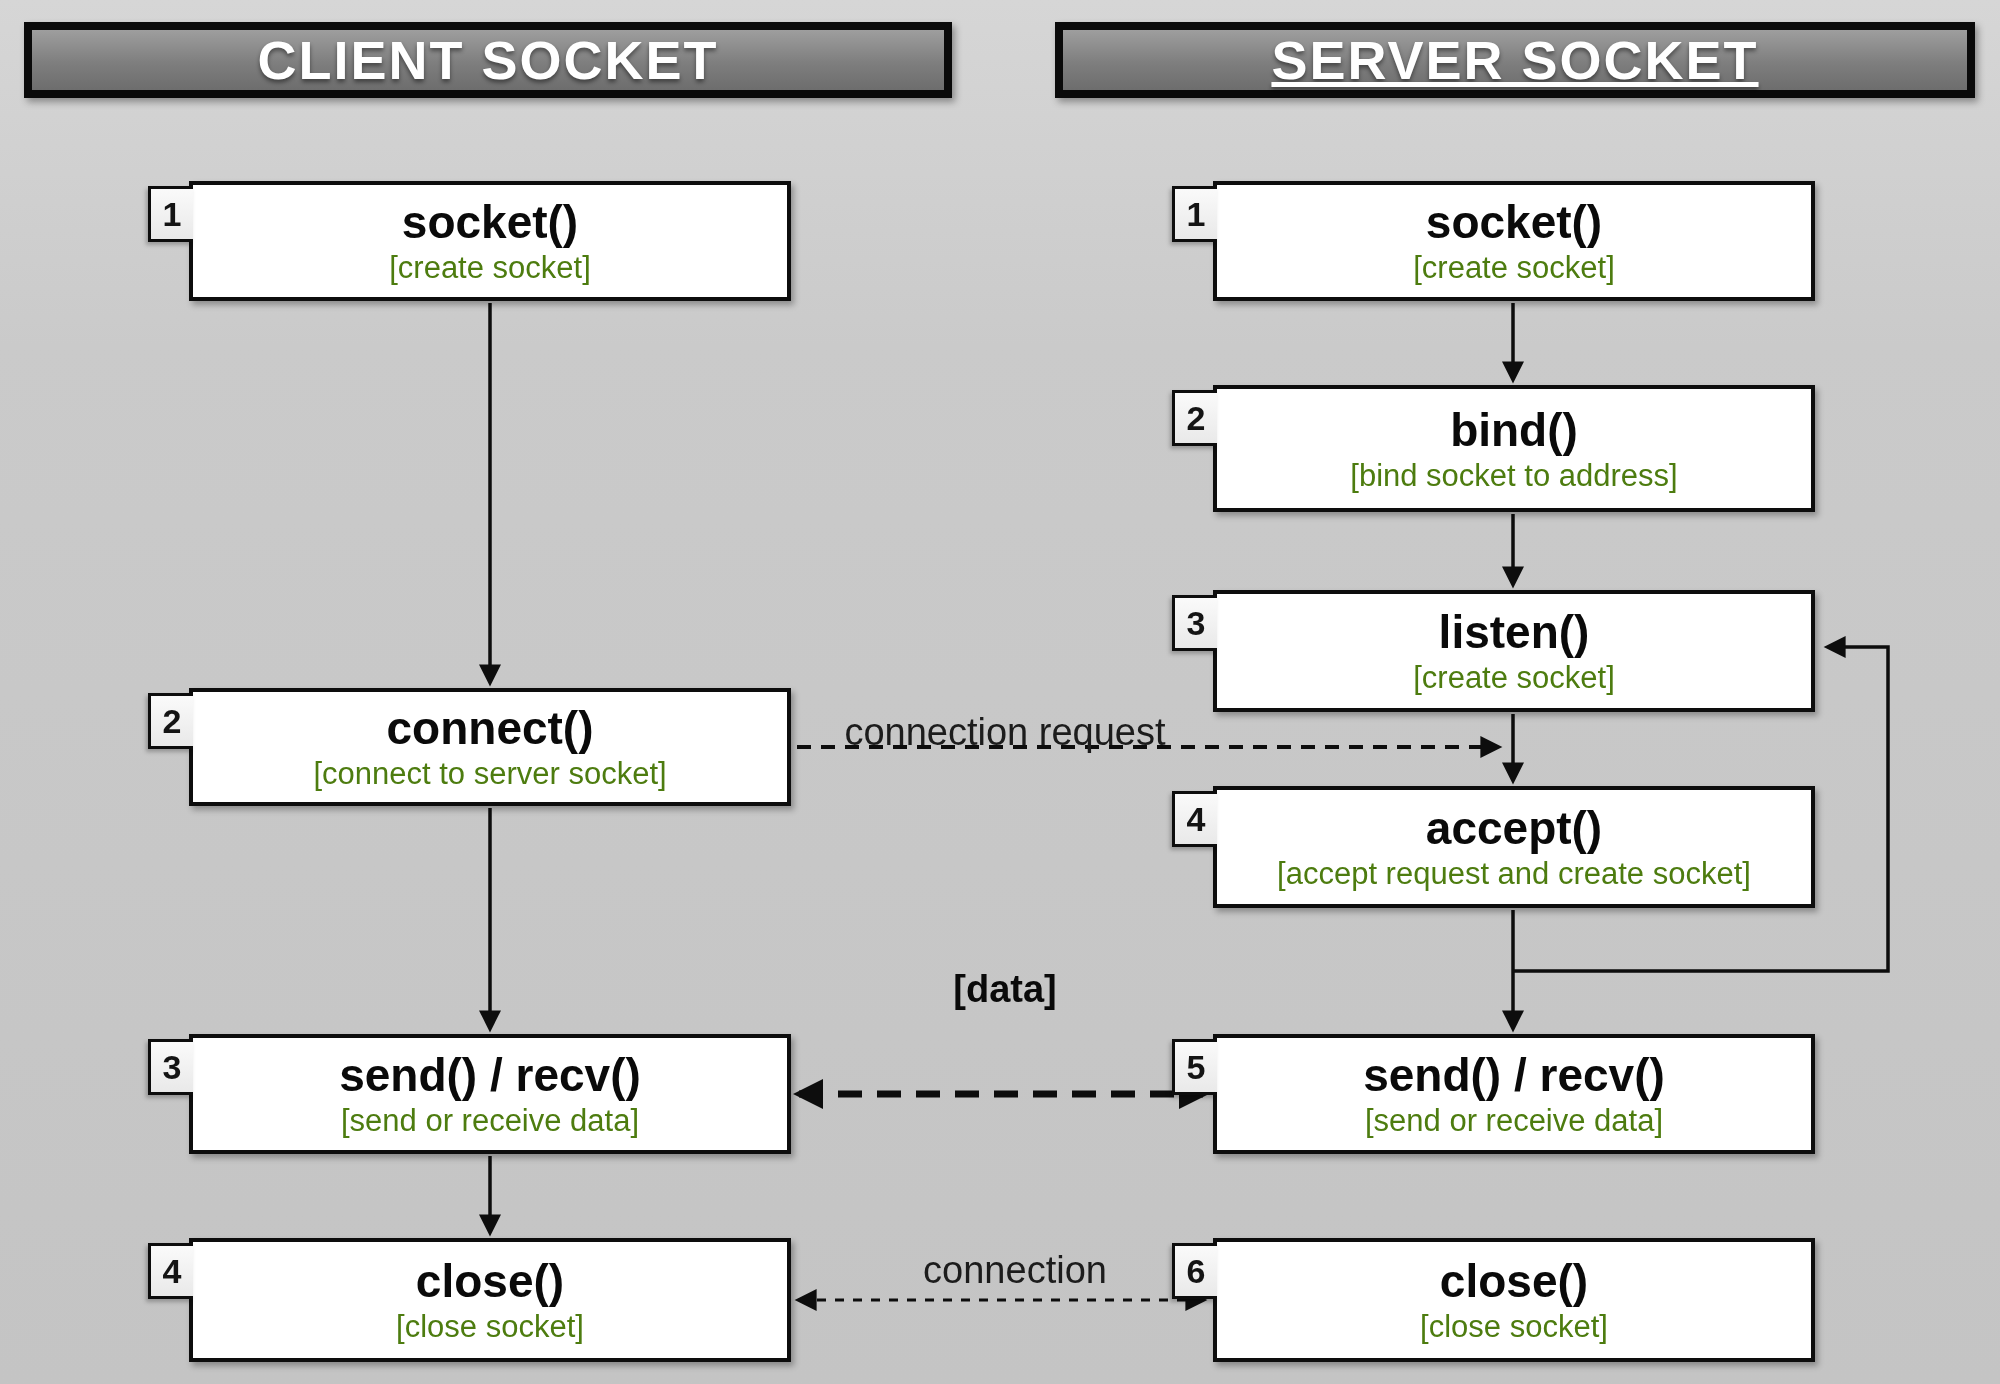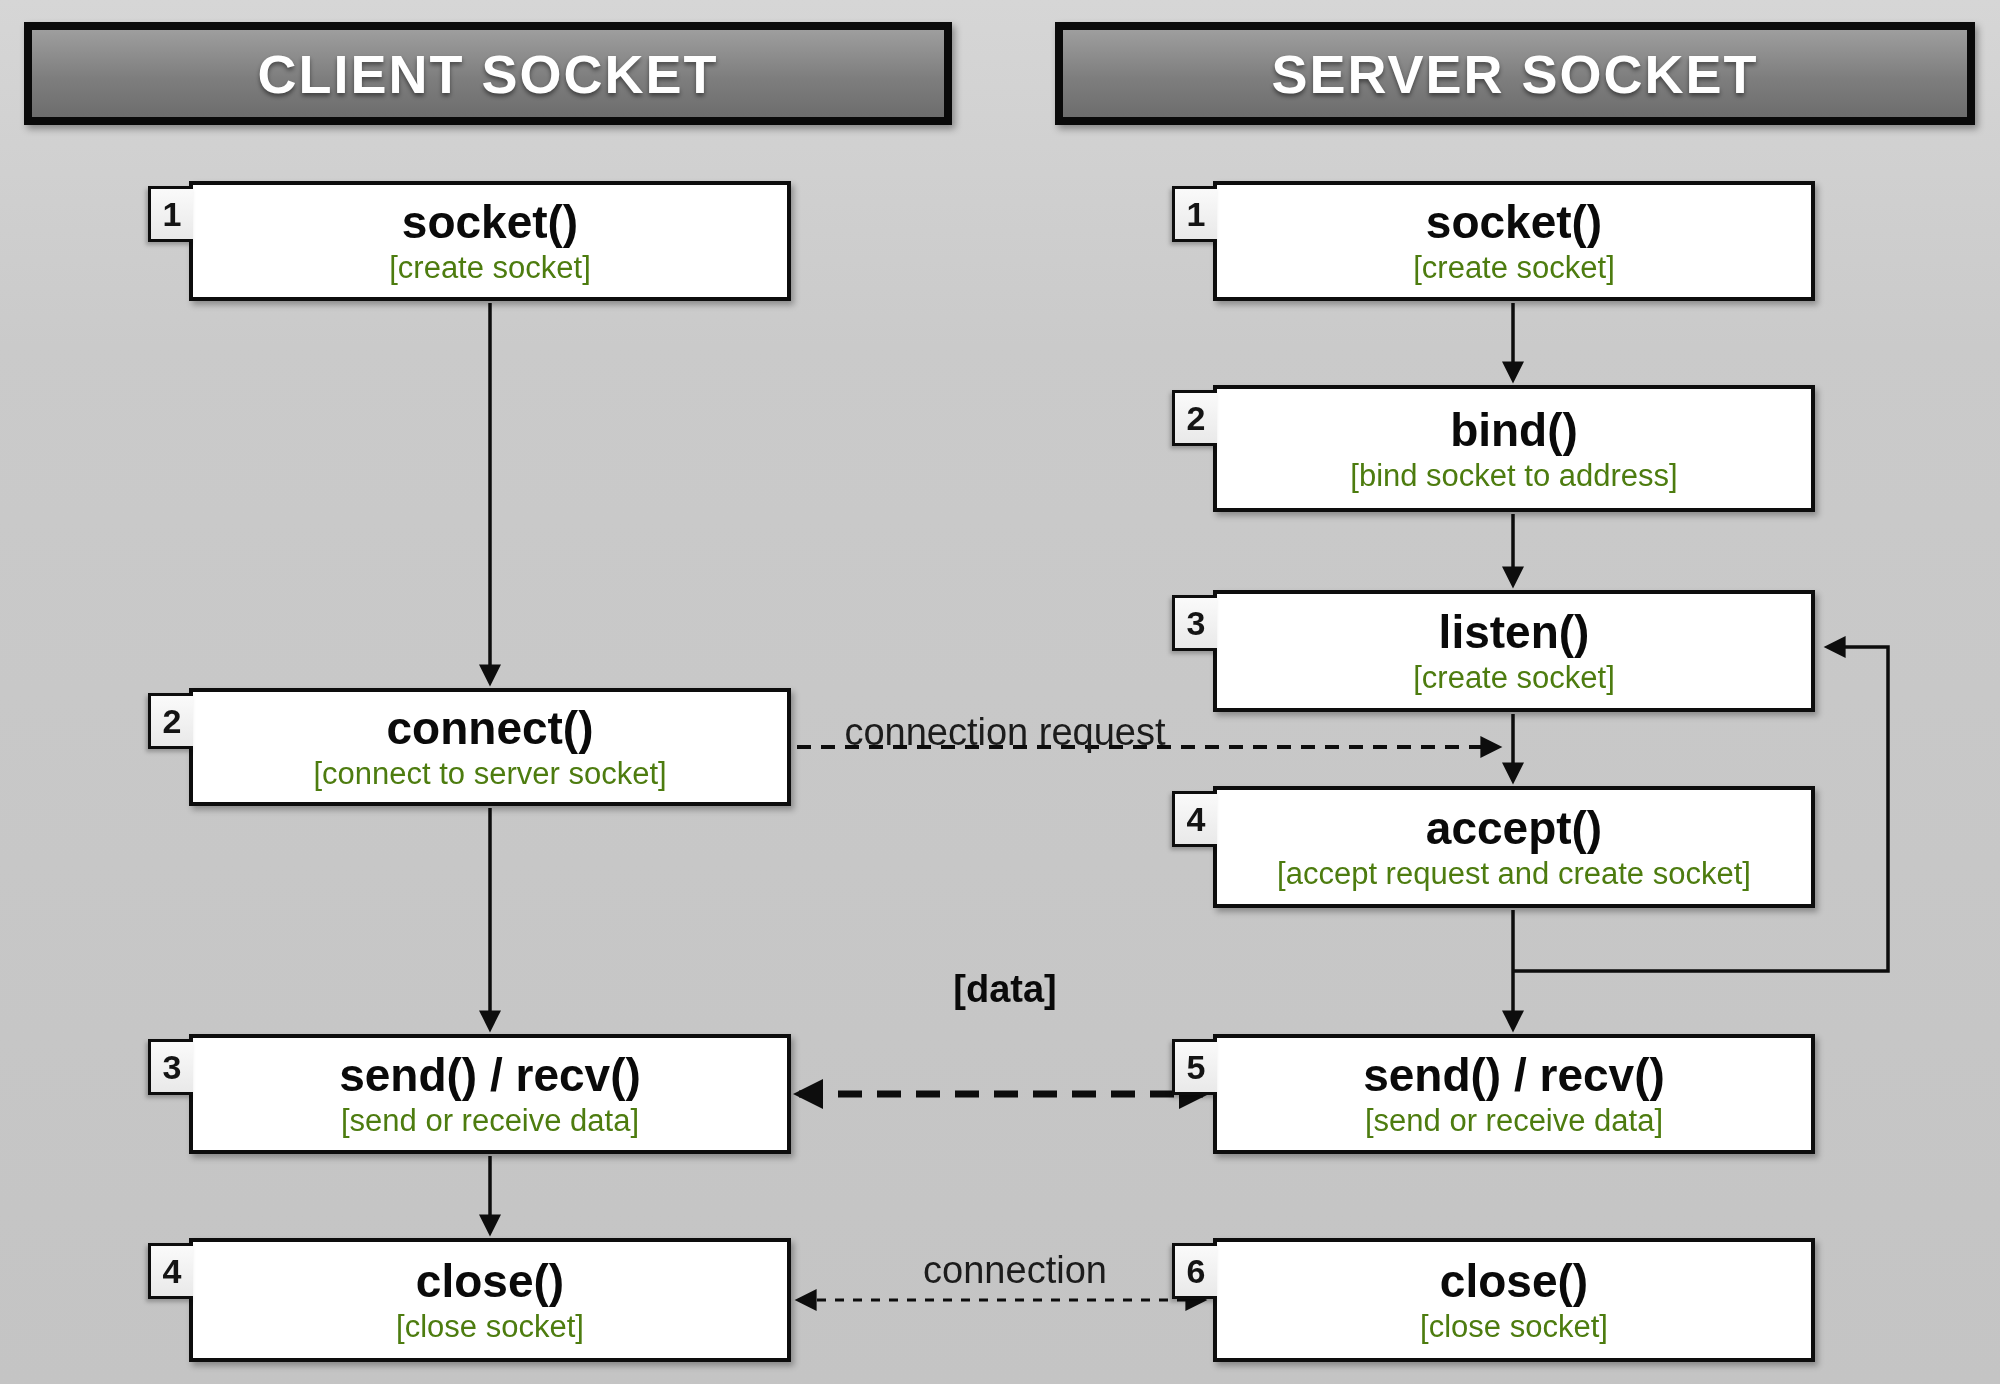--- a/index.html
+++ b/index.html
@@ -4,30 +4,30 @@
 <style>
   html,body { margin:0; padding:0; background:#b5b5b5; }
   .canvas {
     position:relative; width:2000px; height:1384px; overflow:hidden;
     background:linear-gradient(180deg,#d6d6d6 0%,#cacaca 25%,#c4c4c4 100%);
     font-family:"Liberation Sans", sans-serif;
   }
 
   
   .header {
-    position:absolute; height:103px; box-sizing:border-box;
+    position:absolute; height:76px; box-sizing:border-box;
     border:8px solid #0a0a0a;
     background:linear-gradient(180deg,#9e9e9e 0%,#7e7e7e 55%,#6d6d6d 100%);
     display:flex; align-items:center; justify-content:center;
     color:#ffffff; font-size:54px; font-weight:bold; letter-spacing:2px;
     text-shadow:0 3px 4px rgba(0,0,0,0.45);
     box-shadow:3px 4px 7px rgba(0,0,0,0.35);
   }
   .header-client { left:24px;   top:22px; width:928px; }
-  .header-server { left:1055px; top:22px; width:920px; }
+  .header-server { left:1055px; top:22px; width:920px;text-decoration:underline; }
 
   
   .node {
     position:absolute; width:602px; box-sizing:border-box;
     background:#ffffff; border:4px solid #0d0d0d;
     display:flex; flex-direction:column; align-items:center; justify-content:center; gap:7px;
     box-shadow:3px 4px 6px rgba(0,0,0,0.3);
   }
   .node-title    { font-size:46px; font-weight:bold; color:#0a0a0a; line-height:1; white-space:nowrap; }
   .node-subtitle { font-size:31px; color:#4d7c0f; line-height:1; white-space:nowrap; }

